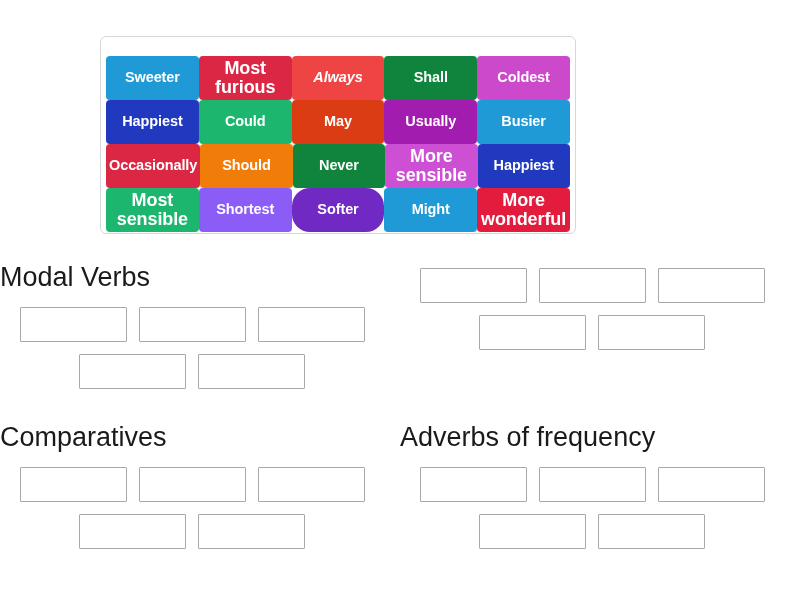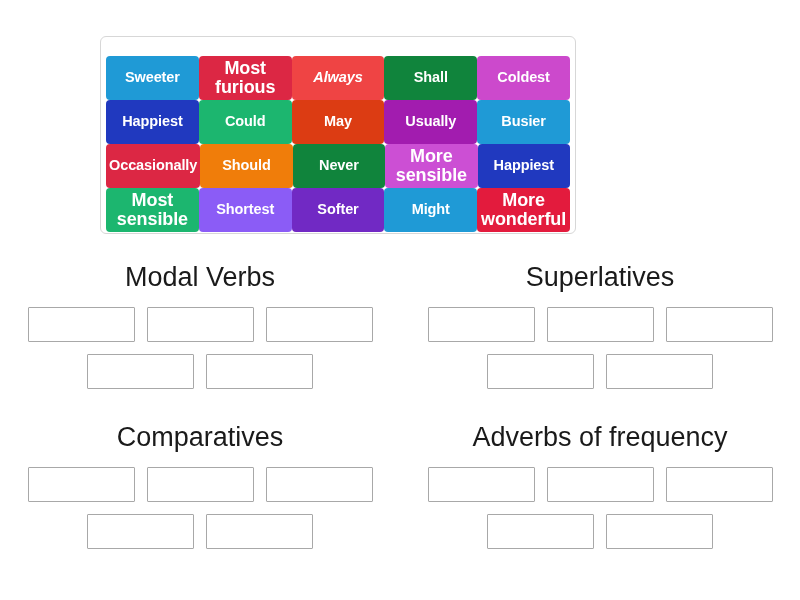--- a/index.html
+++ b/index.html
@@ -72,21 +72,21 @@
     width: 800px;
     display: grid;
     grid-template-columns: 400px 400px;
     grid-template-rows: 160px 160px;
   }
 
   .category {
     position: relative;
     display: flex;
     flex-direction: column;
-    align-items: center;
+    align-items: flex-start;
   }
 
   .category-title {
     font-size: 27px;
     color: #1a1a1a;
     font-weight: normal;
     line-height: 1;
     margin: 12px 0 0 0;
     text-align: center;
     white-space: nowrap;
@@ -140,21 +140,21 @@
       <div class="tile-row">
         <div class="tile" style="background: rgb(220, 39, 68);">Occasionally</div>
         <div class="tile" style="background: rgb(240, 125, 10);">Should</div>
         <div class="tile" style="background: rgb(16, 132, 60);">Never</div>
         <div class="tile two-line" style="background: rgb(204, 79, 212);">More sensible</div>
         <div class="tile" style="background: rgb(32, 57, 191);">Happiest</div>
       </div>
       <div class="tile-row">
         <div class="tile two-line" style="background: rgb(28, 182, 111);">Most sensible</div>
         <div class="tile" style="background: #8b5cf6;">Shortest</div>
-        <div class="tile" style="background: rgb(113, 41, 196);">Softer</div>
+        <div class="tile" style="background: rgb(113, 41, 196); border-radius: 18px;">Softer</div>
         <div class="tile" style="background: rgb(31, 154, 214);">Might</div>
         <div class="tile two-line" style="background: rgb(227, 27, 61);">More wonderful</div>
       </div>
     </div>
 
   <div class="categories" id="categories">
       <div class="category">
         <div class="category-title">Modal Verbs</div>
         <div class="slot-rows">
           <div class="slot-row">
@@ -162,21 +162,20 @@
             <div class="slot"></div>
             <div class="slot"></div>
           </div>
           <div class="slot-row">
             <div class="slot"></div>
             <div class="slot"></div>
           </div>
         </div>
       </div>
       <div class="category">
-        <div class="category-title">Superlatives</div>
         <div class="slot-rows">
           <div class="slot-row">
             <div class="slot"></div>
             <div class="slot"></div>
             <div class="slot"></div>
           </div>
           <div class="slot-row">
             <div class="slot"></div>
             <div class="slot"></div>
           </div>

